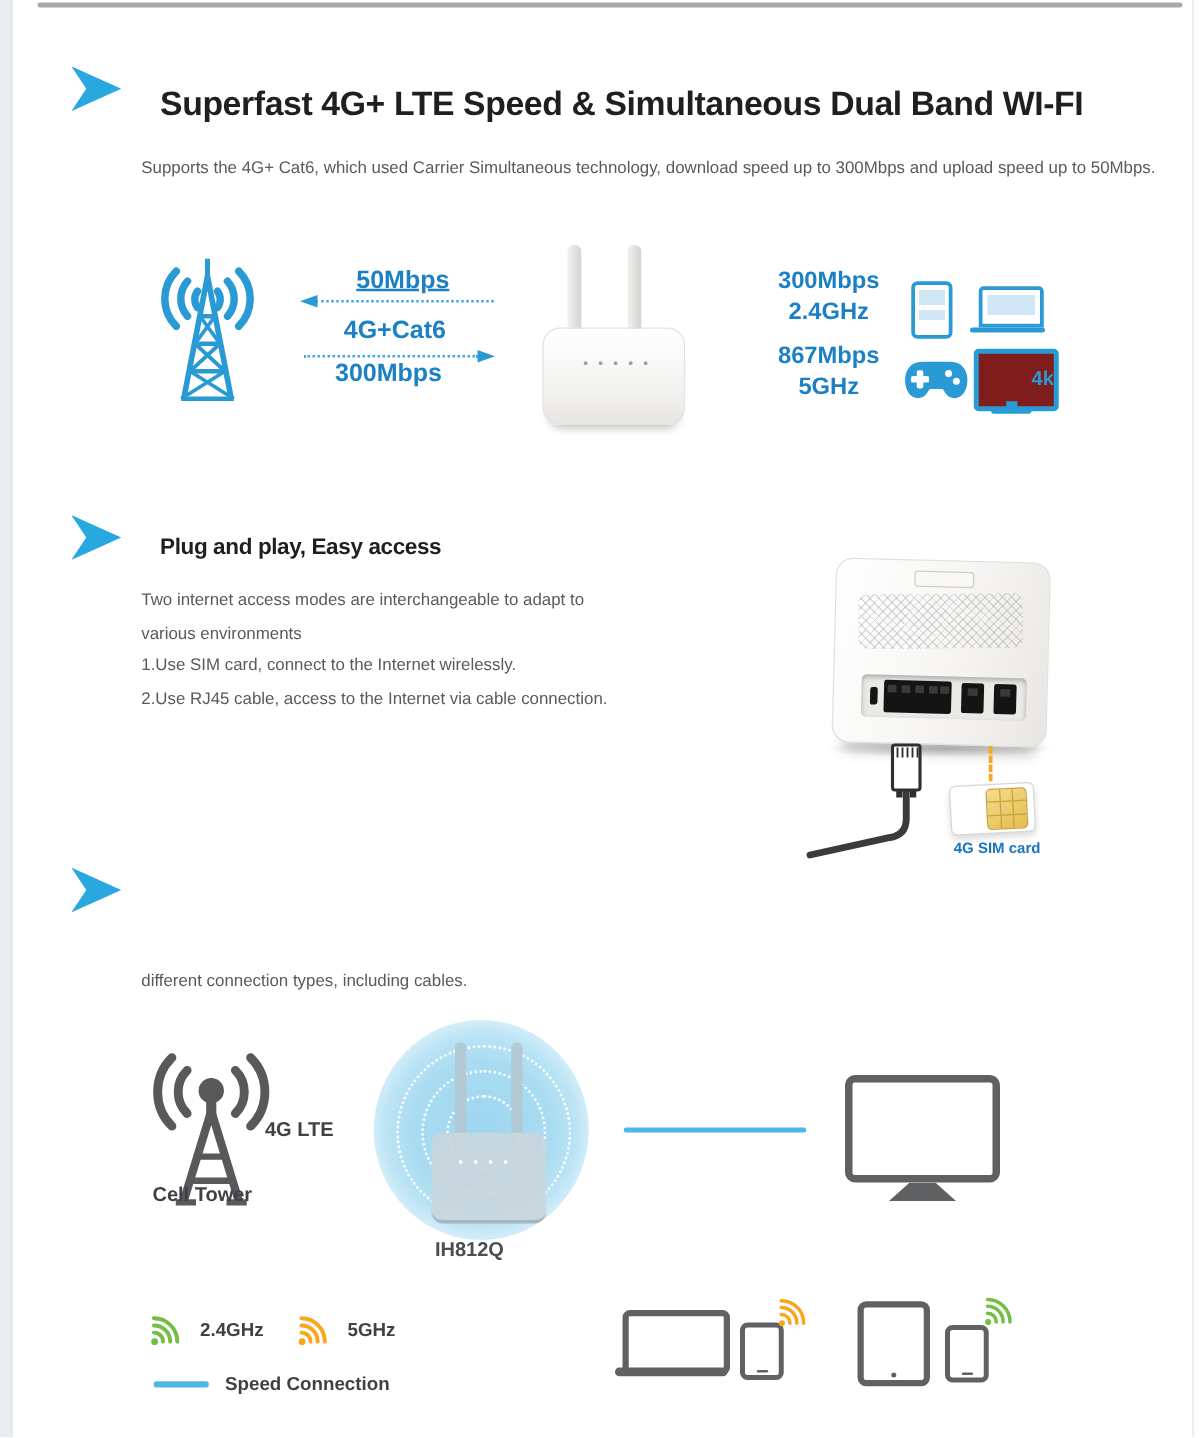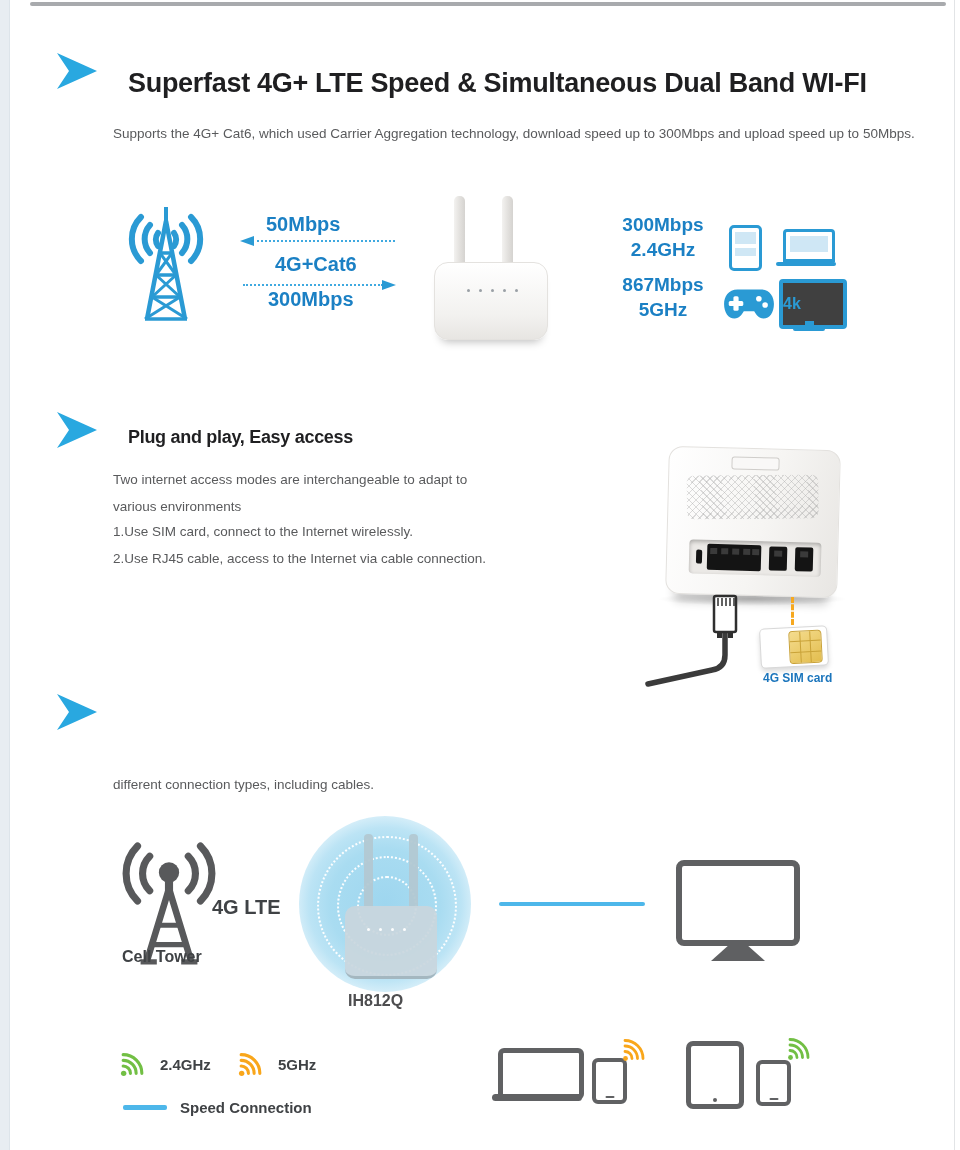--- a/index.html
+++ b/index.html
@@ -39,22 +39,22 @@
   .router1-body{width:112px;height:76px;border-radius:14px;border:1px solid #e4e2df;
     background:linear-gradient(180deg,#ffffff,#f2f1ef 70%,#e7e5e2);
     box-shadow:0 8px 8px -6px rgba(0,0,0,0.25);}
   .led{width:3px;height:3px;border-radius:50%;background:#9aa0a6;position:absolute;top:26px;}
 
   
   .b-tablet{width:27px;height:40px;border:3px solid #2a9ad4;border-radius:5px;background:#fff;}
   .b-band{position:absolute;left:3px;right:3px;background:#cfe7f5;}
   .b-lapscreen{width:46px;height:27px;border:3px solid #2a9ad4;border-radius:4px 4px 0 0;background:#fff;}
   .b-lapbase{width:60px;height:4px;background:#2a9ad4;border-radius:2px;}
-  .tv4k{width:60px;height:42px;border:4px solid #2a9ad4;border-radius:4px;background:#404040;
-    display:flex;align-items:center;justify-content:flex-start;
+  .tv4k{width:60px;height:42px;border:4px solid #2a9ad4;border-radius:4px;background:#7f1d1d;
+    display:flex;align-items:center;justify-content:flex-end;
     color:#2a9ad4;font-weight:bold;font-size:16px;}
   .tv-neck{width:9px;height:6px;background:#2a9ad4;}
   .tv-base{width:32px;height:4px;background:#2a9ad4;border-radius:2px;}
 
   
   .router2-body{width:170px;height:146px;border-radius:14px;border:1px solid #e3e1de;
     background:linear-gradient(105deg,#ffffff,#f6f5f3 55%,#e8e6e3);
     transform:rotate(1.5deg);
     box-shadow:0 16px 10px -9px rgba(0,0,0,0.20);}
   .r2-plate{position:absolute;left:62px;top:8px;width:46px;height:11px;border:1px solid #cfcdca;
@@ -109,38 +109,38 @@
 <body>
 
 <div class="canvas">
 
   <div class="abs left-strip"></div>
   <div class="abs top-rule"></div>
   <div class="abs right-rule"></div>
 
   <div class="abs chevron" style="left:57px;top:53px;"></div>
   <h1 class="abs h-main" style="left:112px;top:52px;">Superfast 4G+ LTE Speed &amp; Simultaneous Dual Band WI-FI</h1>
-  <div class="abs body-text" style="left:113px;top:126px;">Supports the 4G+ Cat6, which used Carrier Aggregation technology, download speed up to 300Mbps and upload speed up to 50Mbps.</div>
+  <div class="abs body-text" style="left:113px;top:126px;">Supports the 4G+ Cat6, which used Carrier Simultaneous technology, download speed up to 300Mbps and upload speed up to 50Mbps.</div>
 
   <span class="abs" style="left:110px;top:203px;">
     <svg width="112" height="128" viewBox="0 0 110 128" fill="none" stroke="#2a9ad4">
       <path d="M30 14 a31 31 0 0 0 0 44" stroke-width="6" stroke-linecap="round"></path>
       <path d="M39 22 a21 21 0 0 0 0 28" stroke-width="6" stroke-linecap="round"></path>
       <path d="M47 30 a11 11 0 0 0 0 13" stroke-width="6" stroke-linecap="round"></path>
       <path d="M80 14 a31 31 0 0 1 0 44" stroke-width="6" stroke-linecap="round"></path>
       <path d="M71 22 a21 21 0 0 1 0 28" stroke-width="6" stroke-linecap="round"></path>
       <path d="M63 30 a11 11 0 0 1 0 13" stroke-width="6" stroke-linecap="round"></path>
       <path d="M55 4 L55 20" stroke-width="4"></path>
       <path d="M55 18 L36 116 M55 18 L74 116" stroke-width="4.5"></path>
       <path d="M49 50 L61 50 M45 72 L65 72 M41 94 L69 94 M34 116 L76 116" stroke-width="3.5"></path>
       <path d="M49 50 L65 72 M61 50 L45 72 M45 72 L69 94 M65 72 L41 94 M41 94 L76 116 M69 94 L34 116" stroke-width="3"></path>
     </svg>
   </span>
 
-  <div class="abs blue-label" style="left:266px;top:213px;">50Mbps</div>
+  <div class="abs blue-label" style="left:285px;top:213px;text-decoration:underline;">50Mbps</div>
   <div class="abs dotline" style="left:252px;top:240px;width:143px;"></div>
   <div class="abs tri-left" style="left:240px;top:236px;"></div>
   <div class="abs blue-label" style="left:275px;top:253px;">4G+Cat6</div>
   <div class="abs dotline" style="left:243px;top:284px;width:140px;"></div>
   <div class="abs tri-right" style="left:382px;top:280px;"></div>
   <div class="abs blue-label" style="left:268px;top:288px;">300Mbps</div>
 
   <div class="abs" style="left:428px;top:190px;width:120px;height:150px;">
     <div class="abs antenna" style="left:26px;top:6px;"></div>
     <div class="abs antenna" style="left:74px;top:6px;"></div>
@@ -251,21 +251,21 @@
       <path d="M36 18 a24 24 0 0 0 0 34" stroke-width="7" stroke-linecap="round"></path>
       <path d="M86 8 a38 38 0 0 1 0 54" stroke-width="7" stroke-linecap="round"></path>
       <path d="M74 18 a24 24 0 0 1 0 34" stroke-width="7" stroke-linecap="round"></path>
       <circle cx="55" cy="34" r="10" fill="#58595b" stroke="none"></circle>
       <rect x="51" y="42" width="8" height="12" fill="#58595b" stroke="none"></rect>
       <path d="M55 50 L33 122 M55 50 L77 122" stroke-width="6.5"></path>
       <path d="M45 86 L65 86 M39 105 L71 105" stroke-width="5"></path>
       <path d="M27 122 L43 122 M67 122 L83 122" stroke-width="5"></path>
     </svg>
   </span>
-  <div class="abs dark-label" style="left:212px;top:896px;font-size:20px;">4G LTE</div>
+  <div class="abs dark-label" style="left:212px;top:896px;font-size:16px;">4G LTE</div>
   <div class="abs dark-label" style="left:122px;top:948px;font-size:16px;">Cell Tower</div>
 
   <div class="abs glow" style="left:299px;top:816px;"></div>
   <div class="abs ring" style="left:357px;top:876px;width:56px;height:56px;"></div>
   <div class="abs ring" style="left:337px;top:856px;width:96px;height:96px;"></div>
   <div class="abs ring" style="left:317px;top:836px;width:136px;height:136px;"></div>
   <div class="abs" style="left:344px;top:834px;width:95px;height:145px;">
     <div class="g-antenna abs" style="left:20px;top:0;"></div>
     <div class="g-antenna abs" style="left:65px;top:0;"></div>
     <div class="g-body abs" style="left:1px;top:72px;">

